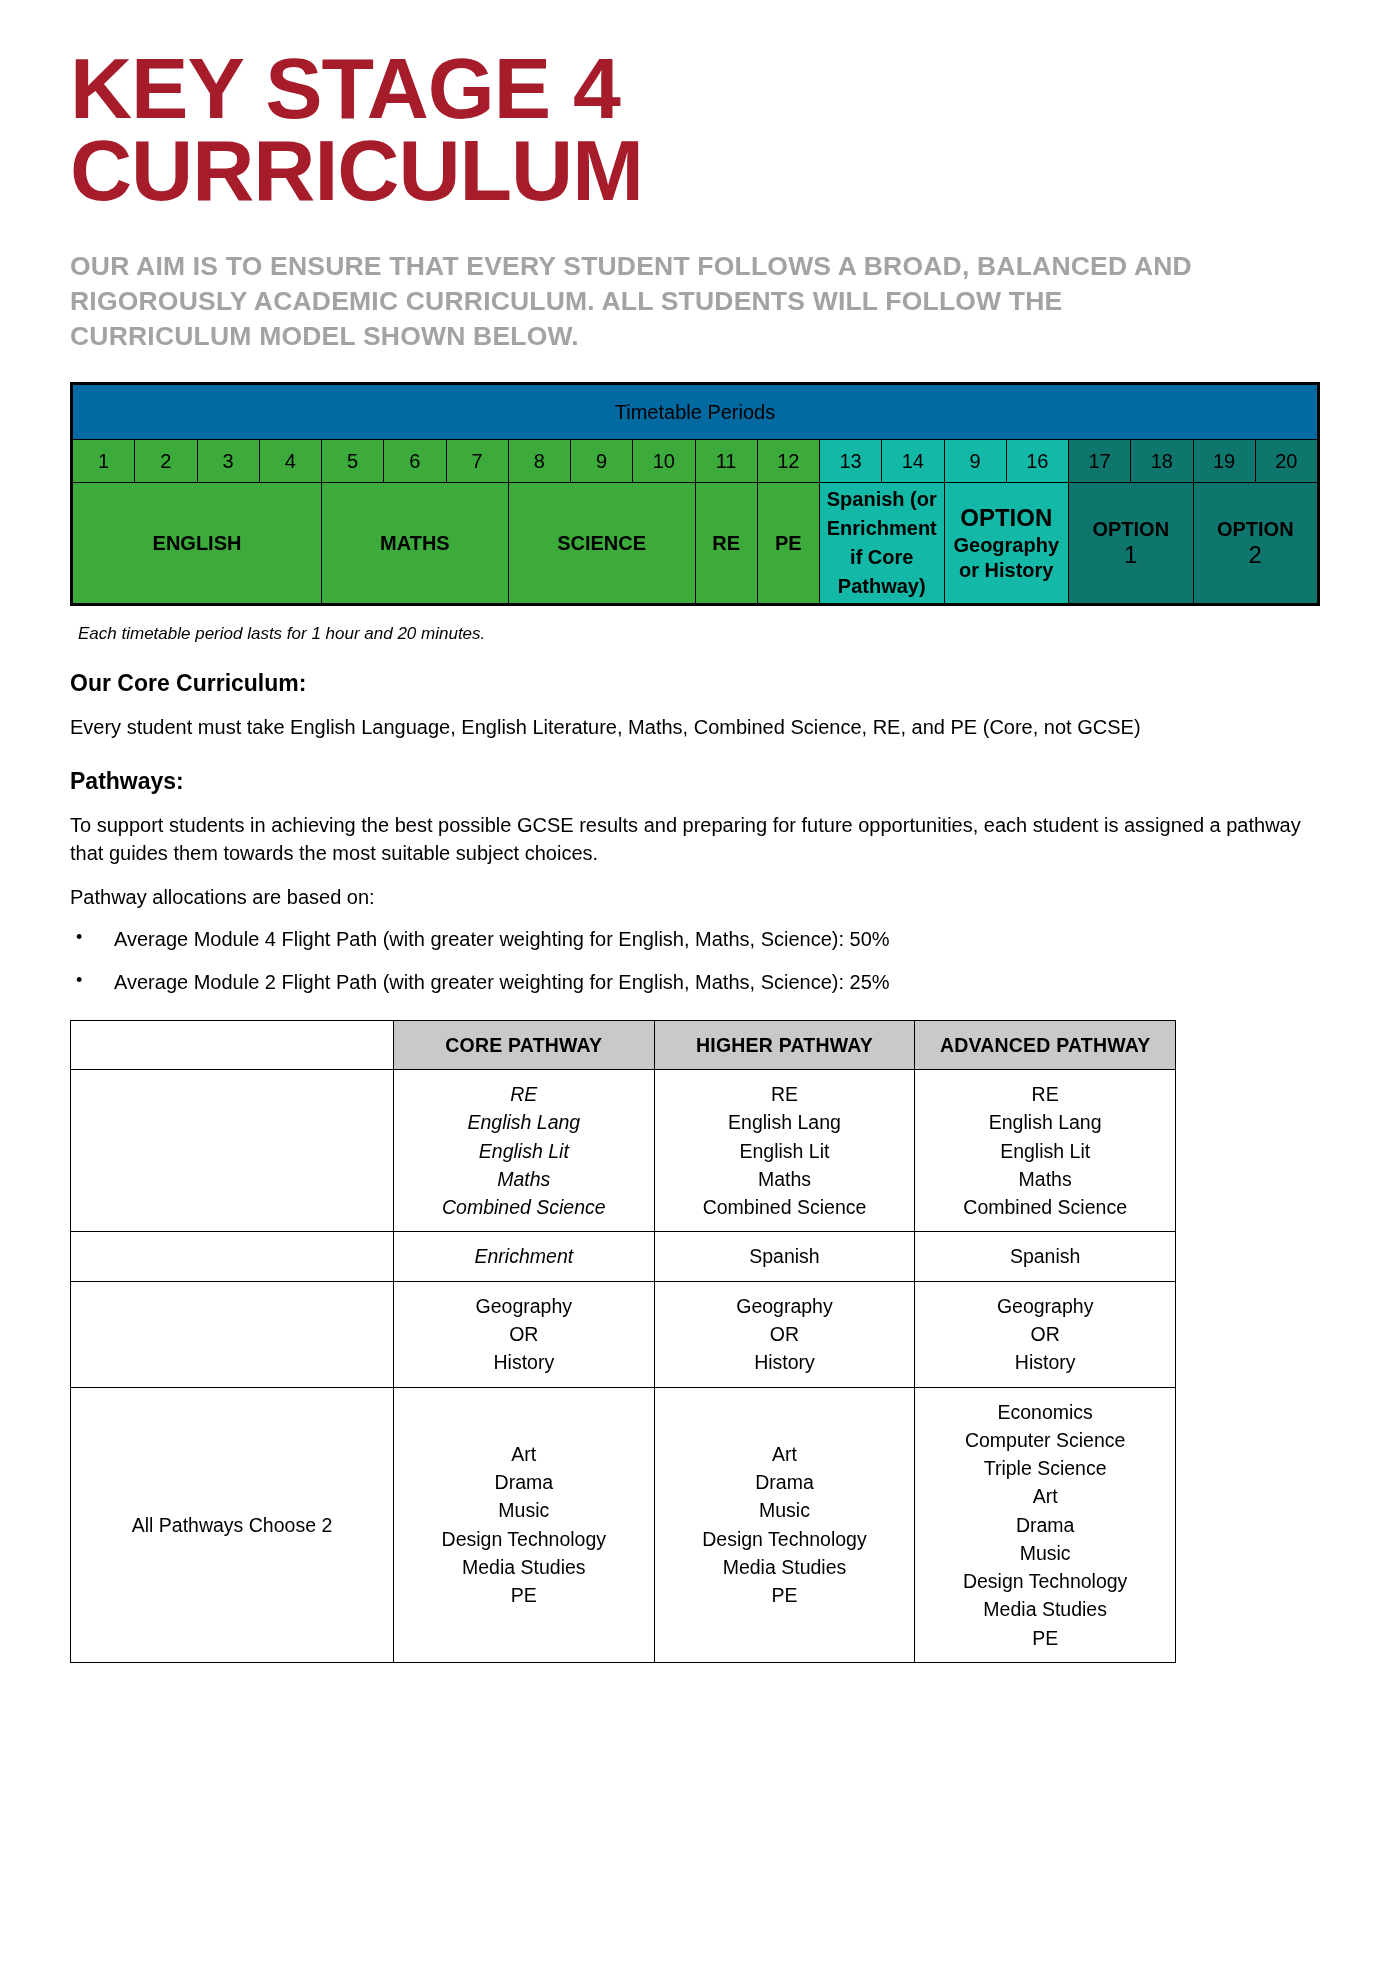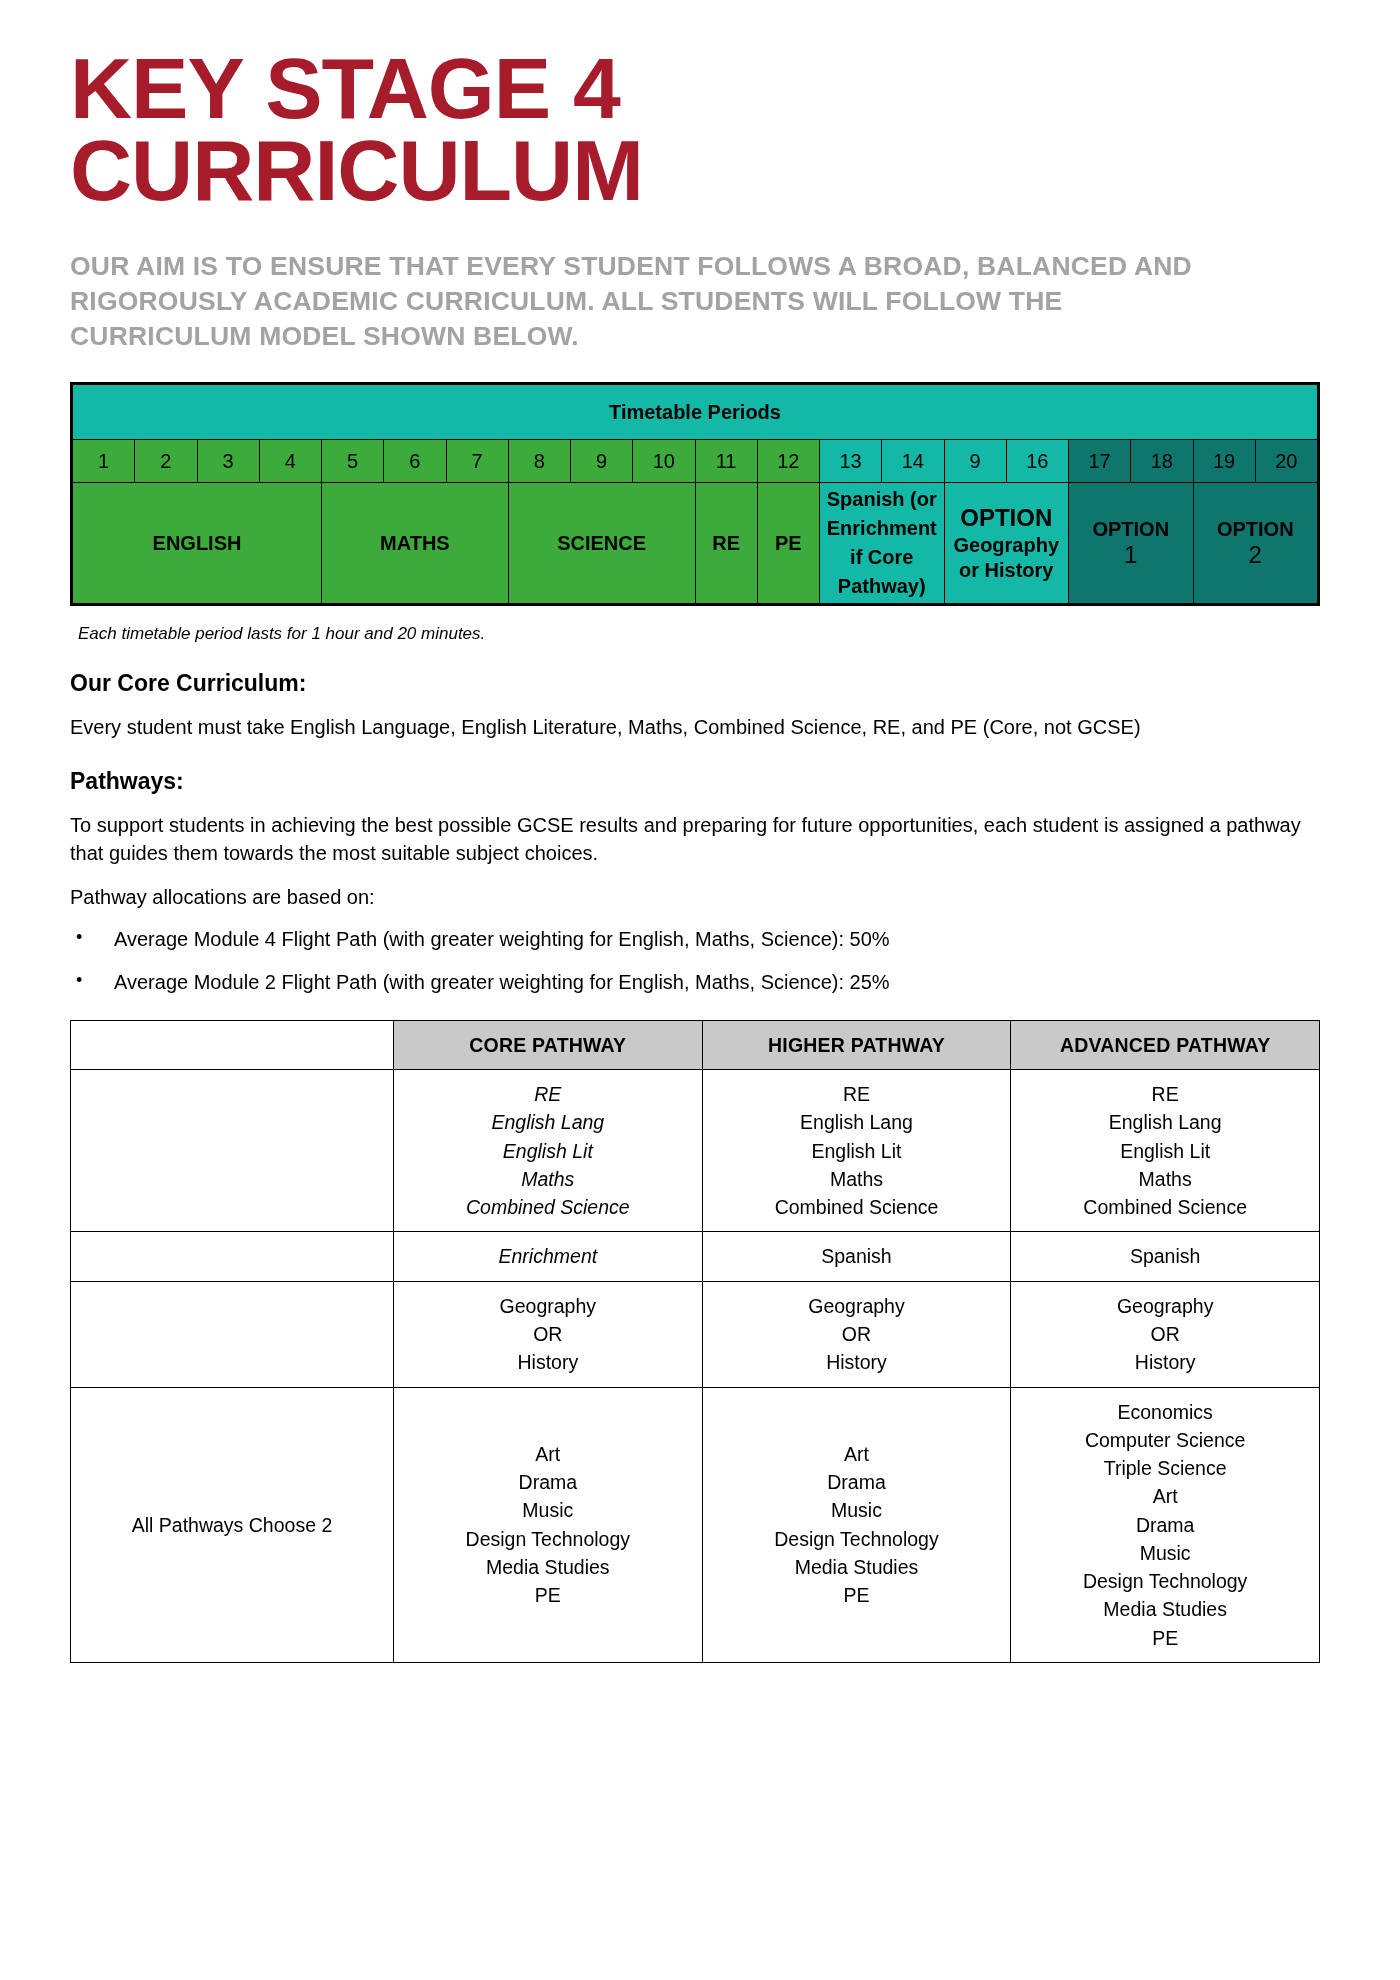--- a/index.html
+++ b/index.html
@@ -64,22 +64,22 @@
   }
   table.timetable td {
     border: 1.6px solid #000;
     text-align: center;
     vertical-align: middle;
     font-size: 20px;
   }
   td.tt-heading {
     height: 52px;
     font-size: 27px;
-    background: #14b8a6;
-    font-weight: bold;
+    background: #0369a1;
+    font-weight: normal;
     margin-top: 22px;
   }
   td.period-num {
     height: 40px;
     font-size: 20.5px;
   }
   td.subject {
     height: 110px;
     font-weight: bold;
     font-size: 22.5px;
@@ -151,21 +151,21 @@
     position: absolute;
     left: 6px;
     top: -1px;
     font-size: 18px;
   }
 
   
   table.pathways {
     margin-top: 24px;
     border-collapse: collapse;
-    width: 1250px;
+    width: 1106px;
     table-layout: fixed;
   }
   table.pathways td {
     border: 1.5px solid #000;
     text-align: center;
     vertical-align: middle;
     font-size: 19.5px;
     line-height: 1.45;
     padding: 10px 6px;
   }

